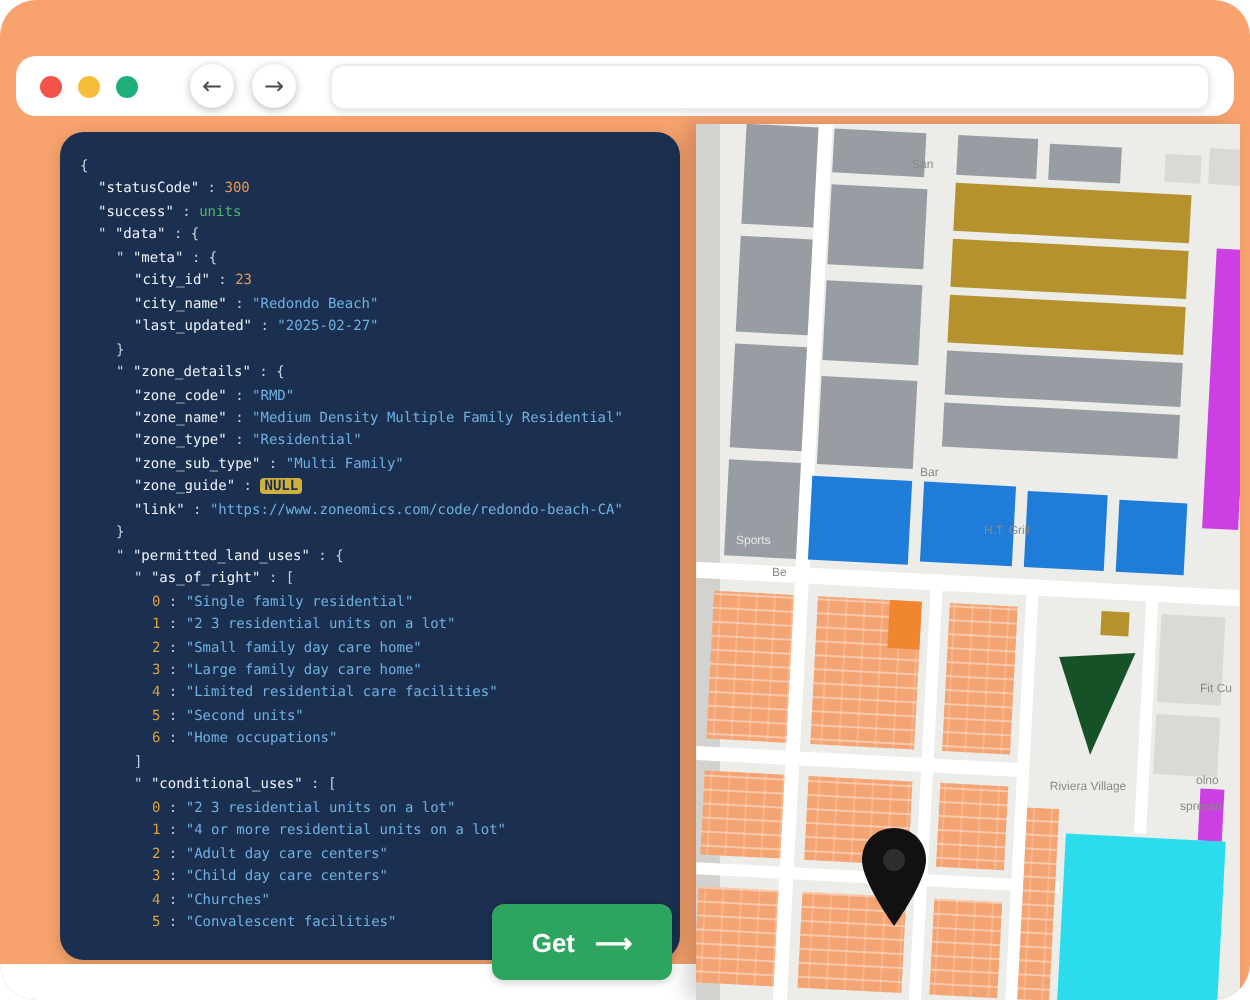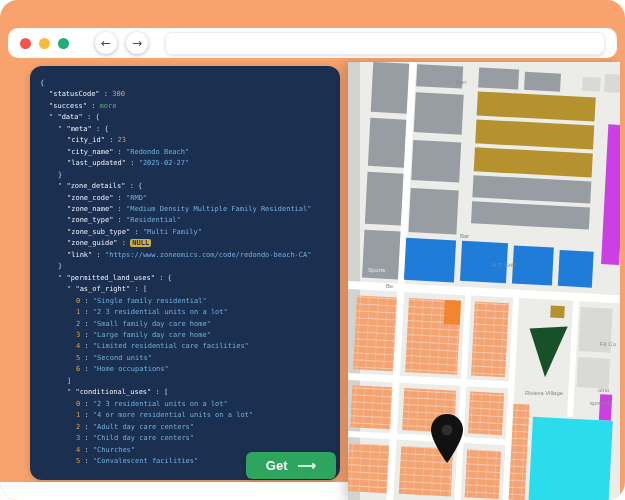--- a/index.html
+++ b/index.html
@@ -15,21 +15,21 @@
   .addrbar{flex:1;height:21px;margin-left:8px;background:#fff;border:1px solid #ececec;border-radius:7px;
            box-shadow:0 1px 3px rgba(0,0,0,.12);}
   
   .codepanel{position:absolute;left:30px;top:66px;width:310px;height:414px;background:#1B2F50;border-radius:12px;
              padding:12px 10px;box-sizing:border-box;overflow:hidden;box-shadow:0 2px 8px rgba(0,0,0,.18);}
   .cl{font-family:"DejaVu Sans Mono",monospace;font-size:7px;line-height:11.45px;white-space:pre;color:#C7D0DC;}
   .tk-p{color:#C7D0DC}.tk-k{color:#EDF1F7}.tk-n{color:#E09A55}.tk-t{color:#50B86E}
   .tk-s{color:#6FB0DF}.tk-i{color:#D9A23F}
   .tk-u{background:#CFAF3E;color:#1B2F50;padding:0 2px;border-radius:2px;font-weight:bold;}
   .footerstrip{position:absolute;left:0;top:482px;width:348px;height:18px;background:#ffffff;}
-  .getbtn{position:absolute;left:246px;top:452px;width:90px;height:27px;background:#2EA55F;border:none;border-radius:6px;
+  .getbtn{position:absolute;left:246px;top:452px;width:90px;height:38px;background:#2EA55F;border:none;border-radius:6px;
           color:#ffffff;font-weight:bold;font-size:13px;display:flex;align-items:center;justify-content:center;gap:10px;
           cursor:pointer;font-family:"Liberation Sans",sans-serif;box-shadow:0 1px 4px rgba(0,0,0,.2);}
   
   .map{position:absolute;left:348px;top:62px;width:272px;height:438px;box-shadow:-5px 0 9px rgba(0,0,0,.16);}
   .map svg{display:block;width:100%;height:100%;}
   .maplabel{font-family:"Liberation Sans",sans-serif;font-size:6px;fill:#8a8a8a;}
   .maplabel.lt{fill:#e9e9e9;}
 </style>
 </head>
 <body>
@@ -44,21 +44,21 @@
     </div>
     <button class="navbtn">←</button>
     <button class="navbtn">→</button>
     <div class="addrbar"></div>
   </div>
 
   <div class="codepanel" style="background: rgb(27, 47, 80);">
     <div class="codelines">
         <div class="cl" style="padding-left: 0px;"><span class="tk-p">{</span></div>
         <div class="cl" style="padding-left: 9px;"><span class="tk-k">"statusCode"</span><span class="tk-p"> : </span><span class="tk-n">300</span></div>
-        <div class="cl" style="padding-left: 9px;"><span class="tk-k">"success"</span><span class="tk-p"> : </span><span class="tk-t">more</span></div>
+        <div class="cl" style="padding-left: 9px;"><span class="tk-k">"success"</span><span class="tk-p"> : </span><span class="tk-t">units</span></div>
         <div class="cl" style="padding-left: 9px;"><span class="tk-p">" </span><span class="tk-k">"data"</span><span class="tk-p"> : {</span></div>
         <div class="cl" style="padding-left: 18px;"><span class="tk-p">" </span><span class="tk-k">"meta"</span><span class="tk-p"> : {</span></div>
         <div class="cl" style="padding-left: 27px;"><span class="tk-k">"city_id"</span><span class="tk-p"> : </span><span class="tk-n">23</span></div>
         <div class="cl" style="padding-left: 27px;"><span class="tk-k">"city_name"</span><span class="tk-p"> : </span><span class="tk-s">"Redondo Beach"</span></div>
         <div class="cl" style="padding-left: 27px;"><span class="tk-k">"last_updated"</span><span class="tk-p"> : </span><span class="tk-s">"2025-02-27"</span></div>
         <div class="cl" style="padding-left: 18px;"><span class="tk-p">}</span></div>
         <div class="cl" style="padding-left: 18px;"><span class="tk-p">" </span><span class="tk-k">"zone_details"</span><span class="tk-p"> : {</span></div>
         <div class="cl" style="padding-left: 27px;"><span class="tk-k">"zone_code"</span><span class="tk-p"> : </span><span class="tk-s">"RMD"</span></div>
         <div class="cl" style="padding-left: 27px;"><span class="tk-k">"zone_name"</span><span class="tk-p"> : </span><span class="tk-s">"Medium Density Multiple Family Residential"</span></div>
         <div class="cl" style="padding-left: 27px;"><span class="tk-k">"zone_type"</span><span class="tk-p"> : </span><span class="tk-s">"Residential"</span></div>

